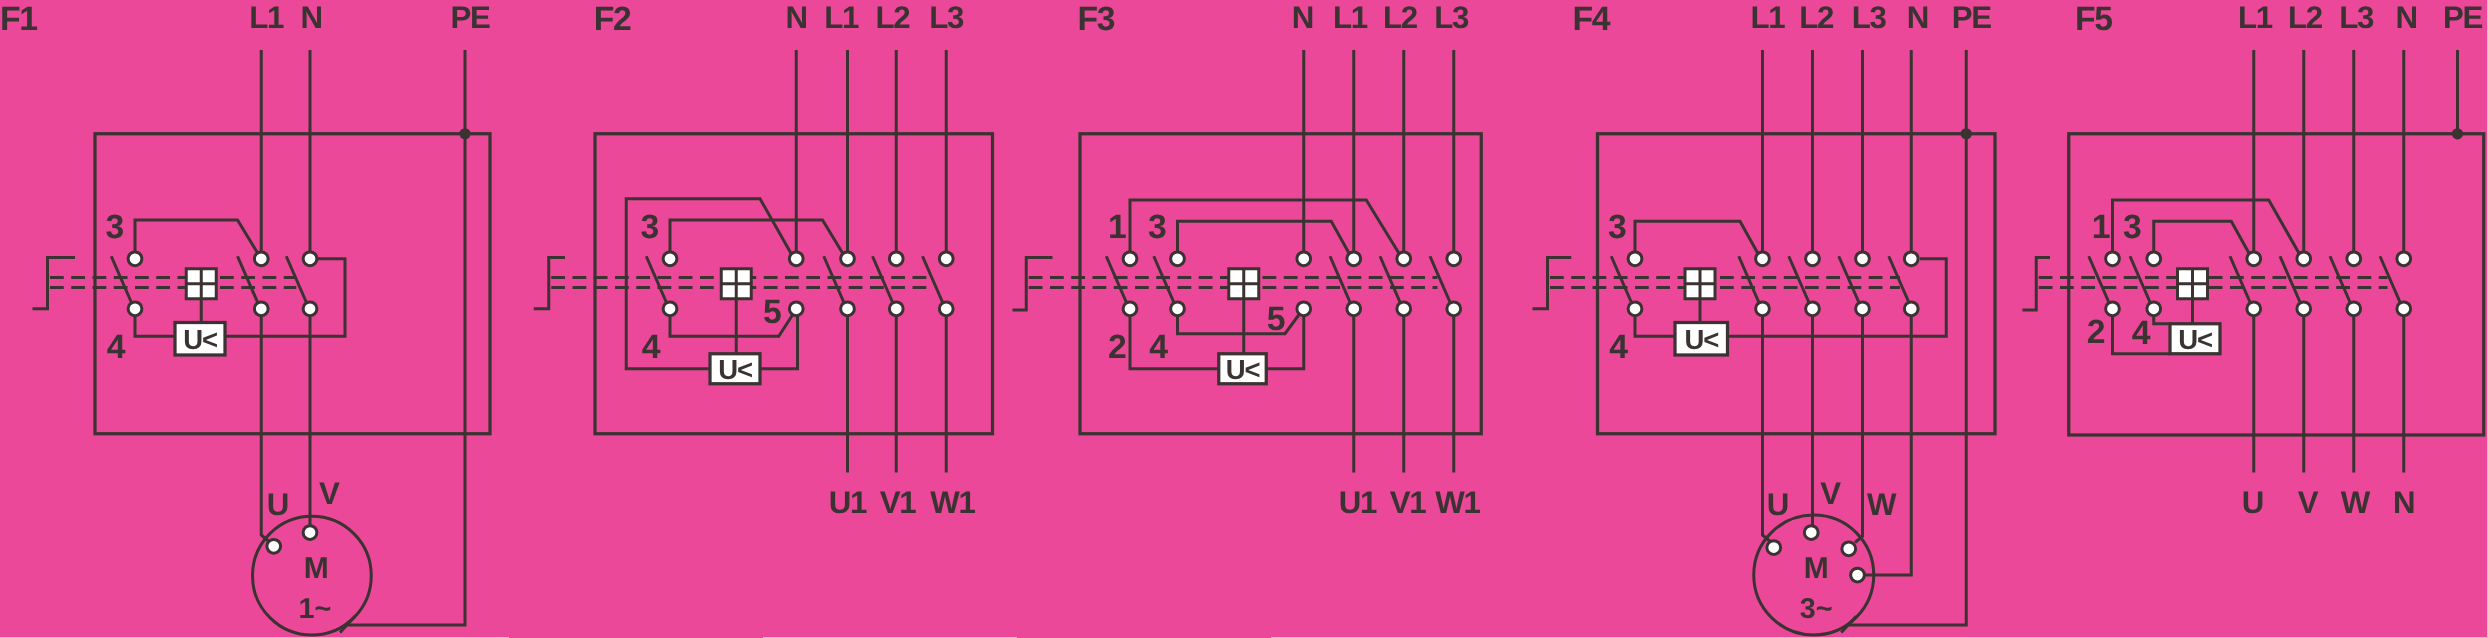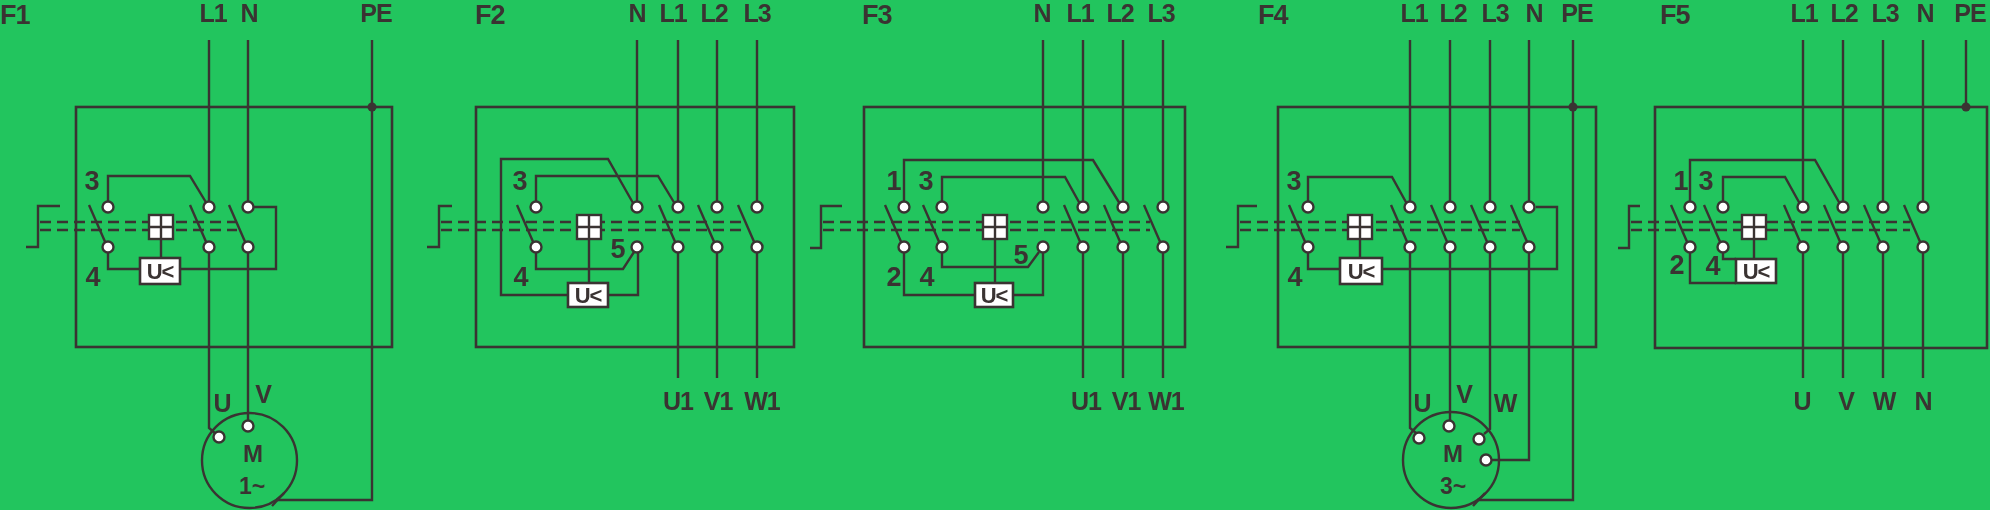--- a/index.html
+++ b/index.html
@@ -1,16 +1,16 @@
 <!DOCTYPE html>
 <html><head>
 <meta charset="utf-8">
 <style>
   html,body{margin:0;padding:0;background:#ffffff;}
-  .stage{width:1990px;height:510px;background:#22c55e;position:relative;overflow:hidden;}
+  .stage{width:1990px;height:510px;background:#ec4899;position:relative;overflow:hidden;}
   svg text{font-family:"Liberation Sans",sans-serif;font-weight:bold;fill:#3a3332;}
   .t-sup{font-size:25px;text-anchor:middle;letter-spacing:-1px;}
   .t-ttl{font-size:27px;text-anchor:start;letter-spacing:-1px;}
   .t-num{font-size:27px;text-anchor:middle;}
   .t-rel{font-size:22px;text-anchor:middle;letter-spacing:-1px;}
   .t-out{font-size:25px;text-anchor:middle;letter-spacing:-1px;}
   .t-mot{font-size:24px;text-anchor:middle;}
   .t-ph{font-size:23px;text-anchor:middle;}
   .ln{fill:none;stroke:#3a3332;stroke-width:2.4;stroke-linejoin:miter;}
   .dsh{stroke-dasharray:11 6;}

